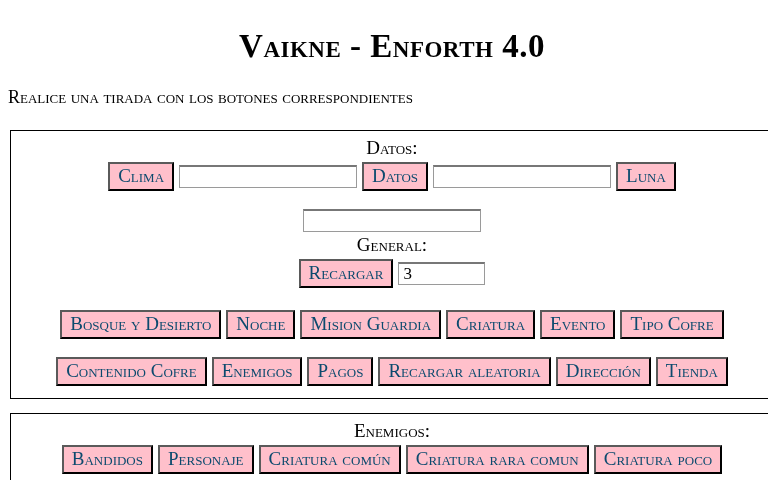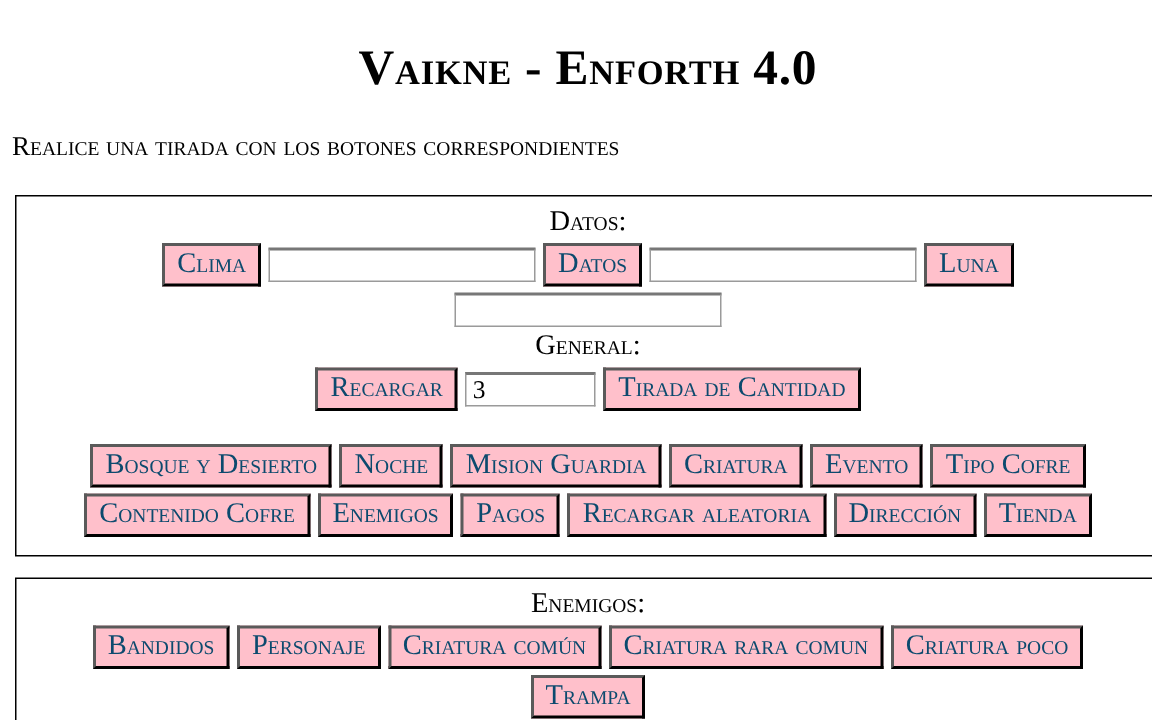--- a/index.html
+++ b/index.html
@@ -36,21 +36,21 @@
     font-size: 19px;
     margin: 2px 0 3px 0;
   }
   .row {
     display: flex;
     justify-content: center;
     align-items: center;
     gap: 5px;
     margin: 2px 0;
   }
-  .row + .row { margin-top: 4px; }
+  .row + .row { margin-top: 18px; }
   .roll-rows { margin-top: 22px; }
   button.pink-btn {
     background: #FFC0CB;
     border-style: solid;
     border-width: 2px;
     border-color: #5a5a5a #000000 #000000 #5a5a5a;
     color: #0c4a6e;
     font-family: "Liberation Serif", serif;
     font-variant: small-caps;
     font-size: 19px;
@@ -91,21 +91,20 @@
 
   <div class="row">
     <input class="text-input wide-input" value="" style="">
   </div>
 
   <div class="section-heading">General:</div>
 
   <div class="row">
     <button class="pink-btn">Recargar</button>
     <input class="text-input small-input" value="3" style="">
-    <button class="pink-btn">Tirada de Cantidad</button>
   </div>
 
   <div class="roll-rows">
     <div class="row">
       <button class="pink-btn">Bosque y Desierto</button>
       <button class="pink-btn">Noche</button>
       <button class="pink-btn">Mision Guardia</button>
       <button class="pink-btn">Criatura</button>
       <button class="pink-btn">Evento</button>
       <button class="pink-btn">Tipo Cofre</button>

